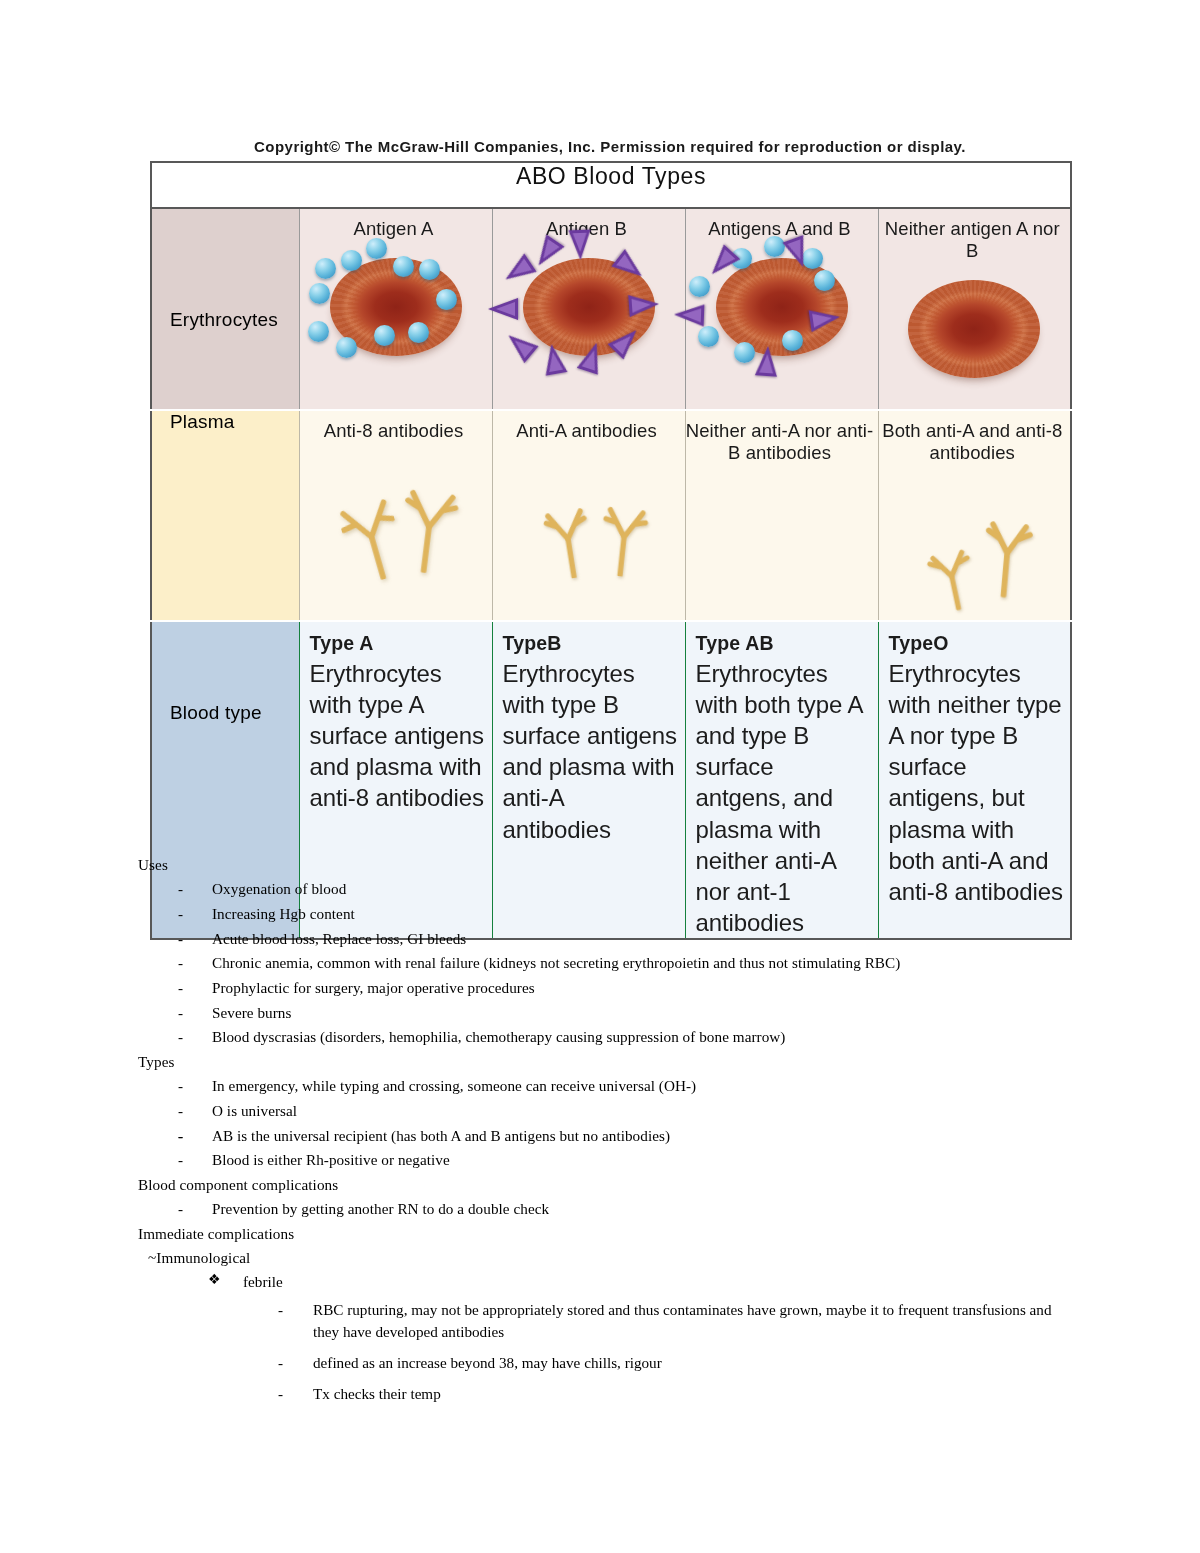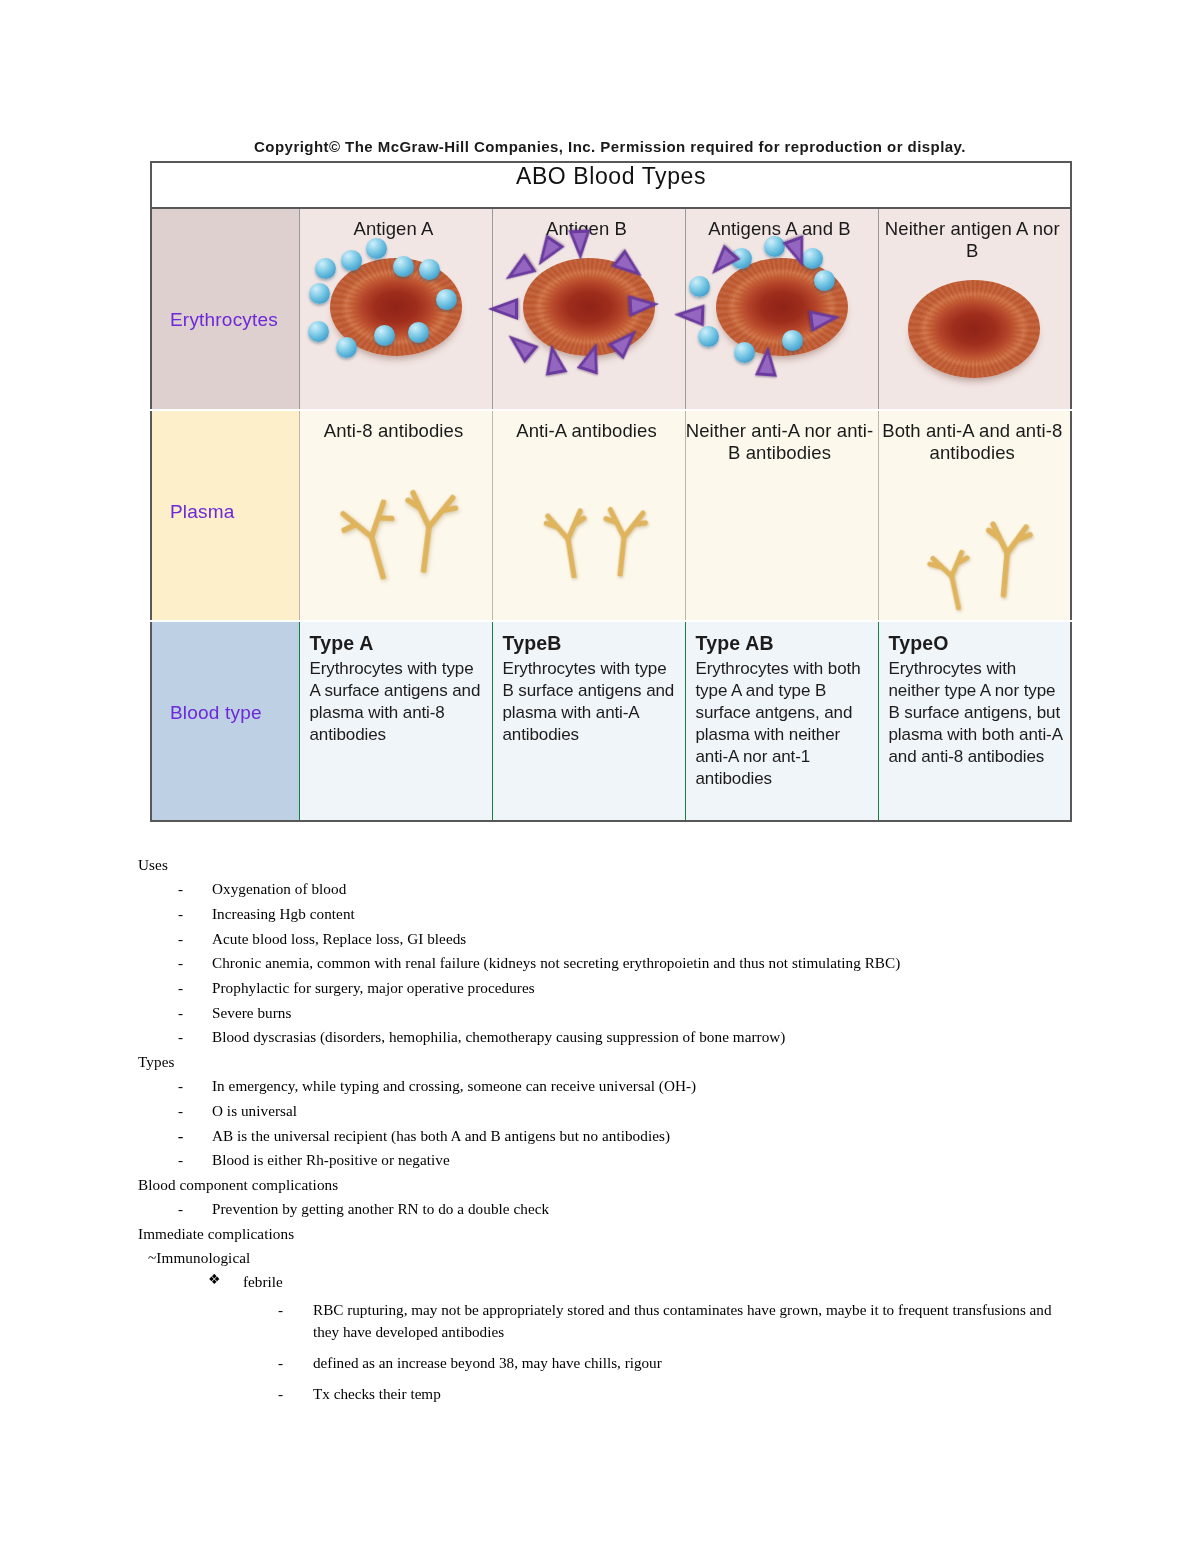--- a/index.html
+++ b/index.html
@@ -71,26 +71,26 @@
   .row-pla td { height: 206px; border-bottom: 2px solid #ffffff; }
 
   
   .lbl-bt { background: #bed0e3; }
   .cell-bt { background: #f0f5fa; border-left: 1px solid #15803d; }
   .row-bt td { height: 198px; }
 
   .rowlabel {
     font-family: "Liberation Sans", sans-serif;
     font-size: 19px;
-    color: #6d28d9;
+    color: #000000;
     padding-left: 18px;
     letter-spacing: .2px;
   }
   .rowlabel-ery { padding-top: 100px; }
-  .rowlabel-pla { padding-top: 90px; }
+  .rowlabel-pla { }
   .rowlabel-bt  { padding-top: 80px; }
 
   .colhead {
     font-family: "Liberation Sans", sans-serif;
     font-size: 18.5px;
     color: #1a1a1a;
     text-align: center;
     line-height: 1.18;
     padding: 9px 4px 0 0;
     letter-spacing: .1px;
@@ -178,21 +178,21 @@
     padding: 10px 7px 0 10px;
     color: #1c1c1c;
   }
   .bt-title {
     font-size: 19.5px;
     font-weight: bold;
     margin-bottom: 3px;
     letter-spacing: .2px;
   }
   .bt-desc {
-    font-size: 17px;
+    font-size: 24px;
     line-height: 1.30;
     letter-spacing: -.1px;
   }
 
   
   .notes {
     position: absolute;
     left: 138px;
     top: 857px;
     width: 940px;

